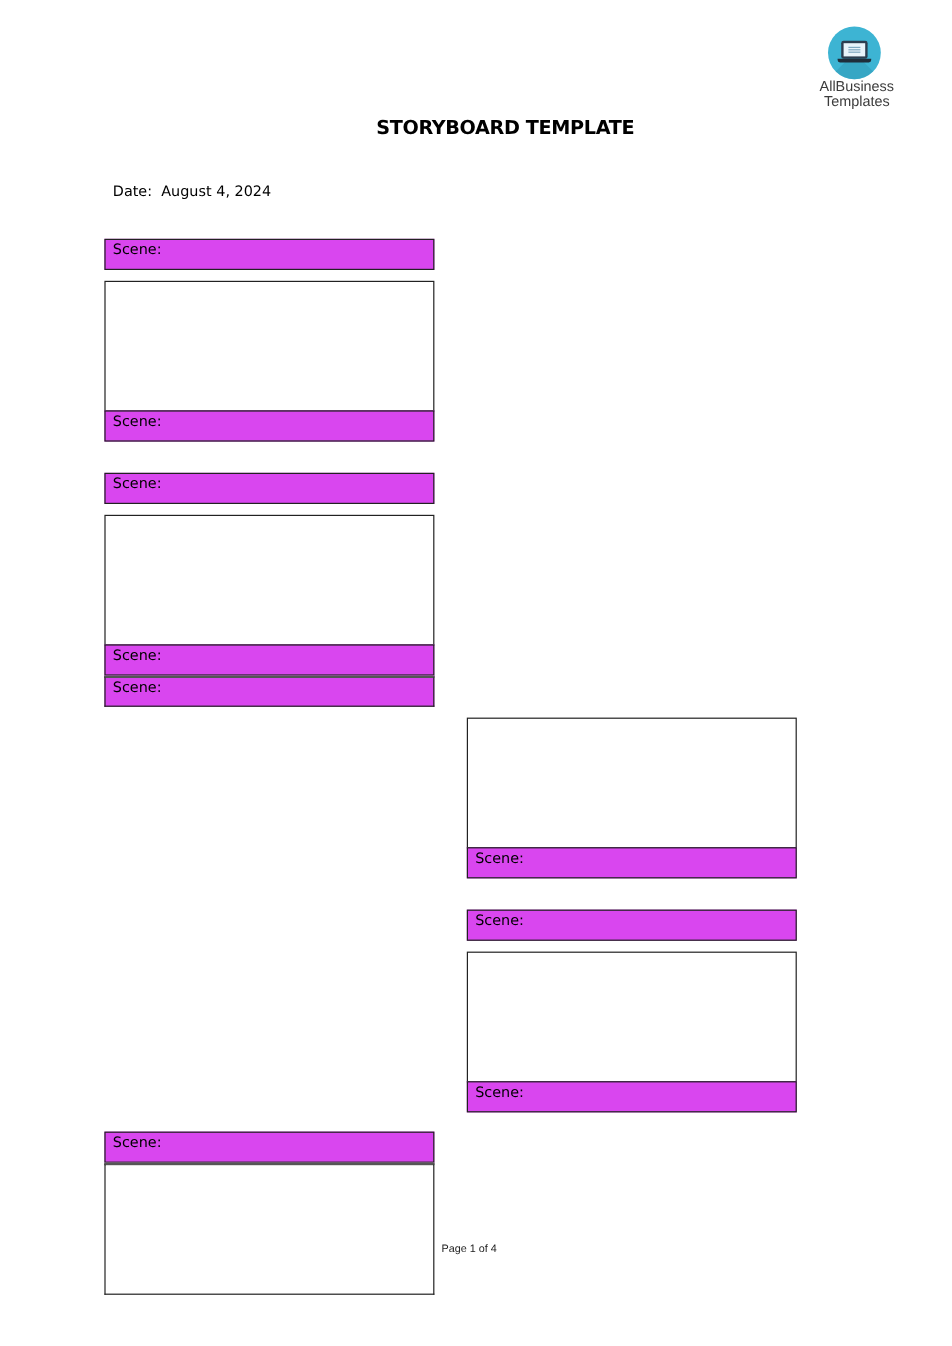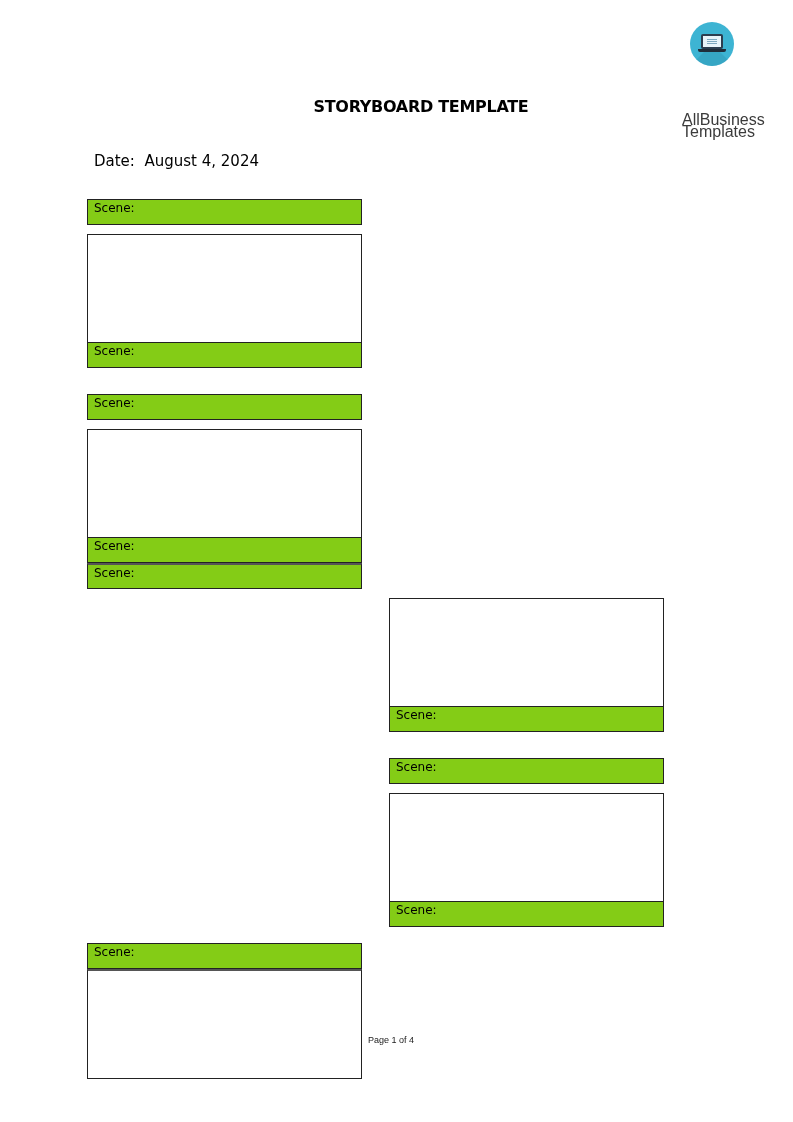--- a/index.html
+++ b/index.html
@@ -11,25 +11,25 @@
                  background:#3db4d3; overflow:hidden; }
   .logo-shadow { position:absolute; left:22px; top:22px; width:40px; height:40px; background:#2f98b6;
                  transform:rotate(45deg); transform-origin:0 0; opacity:0.5; }
   .laptop-screen { position:absolute; left:11px; top:12px; width:22px; height:15px; background:#2c3e50;
                    border-radius:2px; }
   .laptop-inner { position:absolute; left:2px; top:2px; width:18px; height:11px; background:#e8f4fa; }
   .laptop-line { position:absolute; left:4px; height:1px; width:10px; background:#7fa9c0; }
   .laptop-base { position:absolute; left:8px; top:27px; width:28px; height:3px; background:#1f2d3a;
                  border-radius:0 0 2px 2px; }
   .logo-text { position:absolute; left:0; top:44px; width:64px; text-align:center;
-               font-family:"Liberation Sans", sans-serif; font-size:16px; line-height:12px; color:#3b3b3b;margin-top:48px; }
+               font-family:"Liberation Sans", sans-serif; font-size:12px; line-height:12px; color:#3b3b3b; }
   .title { left:0; width:786px; top:97px; text-align:center;
            font-family:"DejaVu Sans", sans-serif; font-weight:bold; font-size:16px; letter-spacing:-0.3px;margin-left:28px; }
-  .date { left:94px; top:152px; font-size:15px; }
-  .scene { position:absolute; box-sizing:border-box; border:1px solid #222; background:#84cc16;
+  .date { left:94px; top:152px; font-size:12px; }
+  .scene { position:absolute; box-sizing:border-box; border:1px solid #222; background:#d946ef;
            font-size:12px; padding:1px 0 0 6px; line-height:14px; }
   .frame { position:absolute; box-sizing:border-box; border:1px solid #222; background:#fff; }
   .pagenum { left:368px; top:1035px; font-family:"Liberation Sans", sans-serif; font-size:9px; color:#222; }
 </style>
 </head>
 <body>
 
 <div class="abs logo">
   <div class="logo-circle">
     <div class="logo-shadow"></div>

